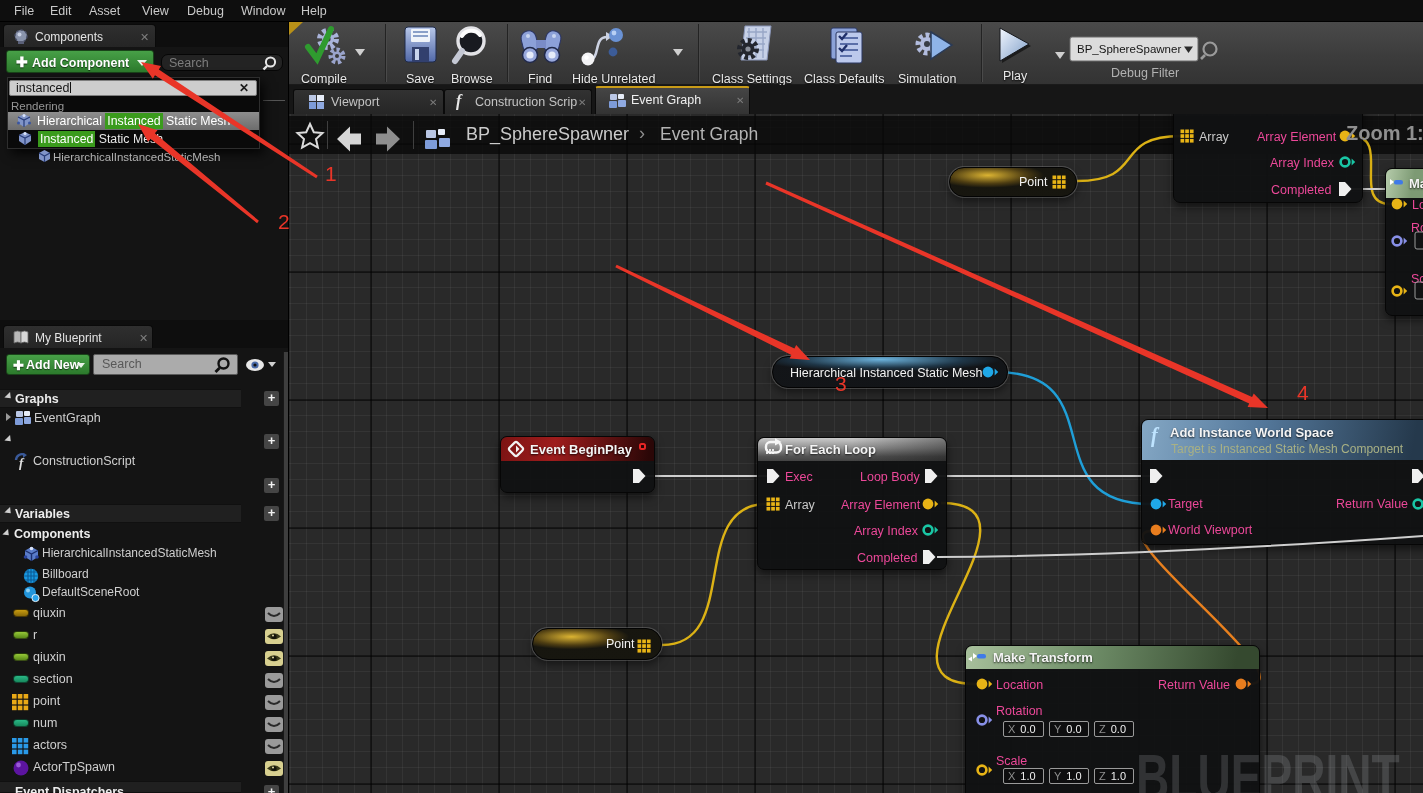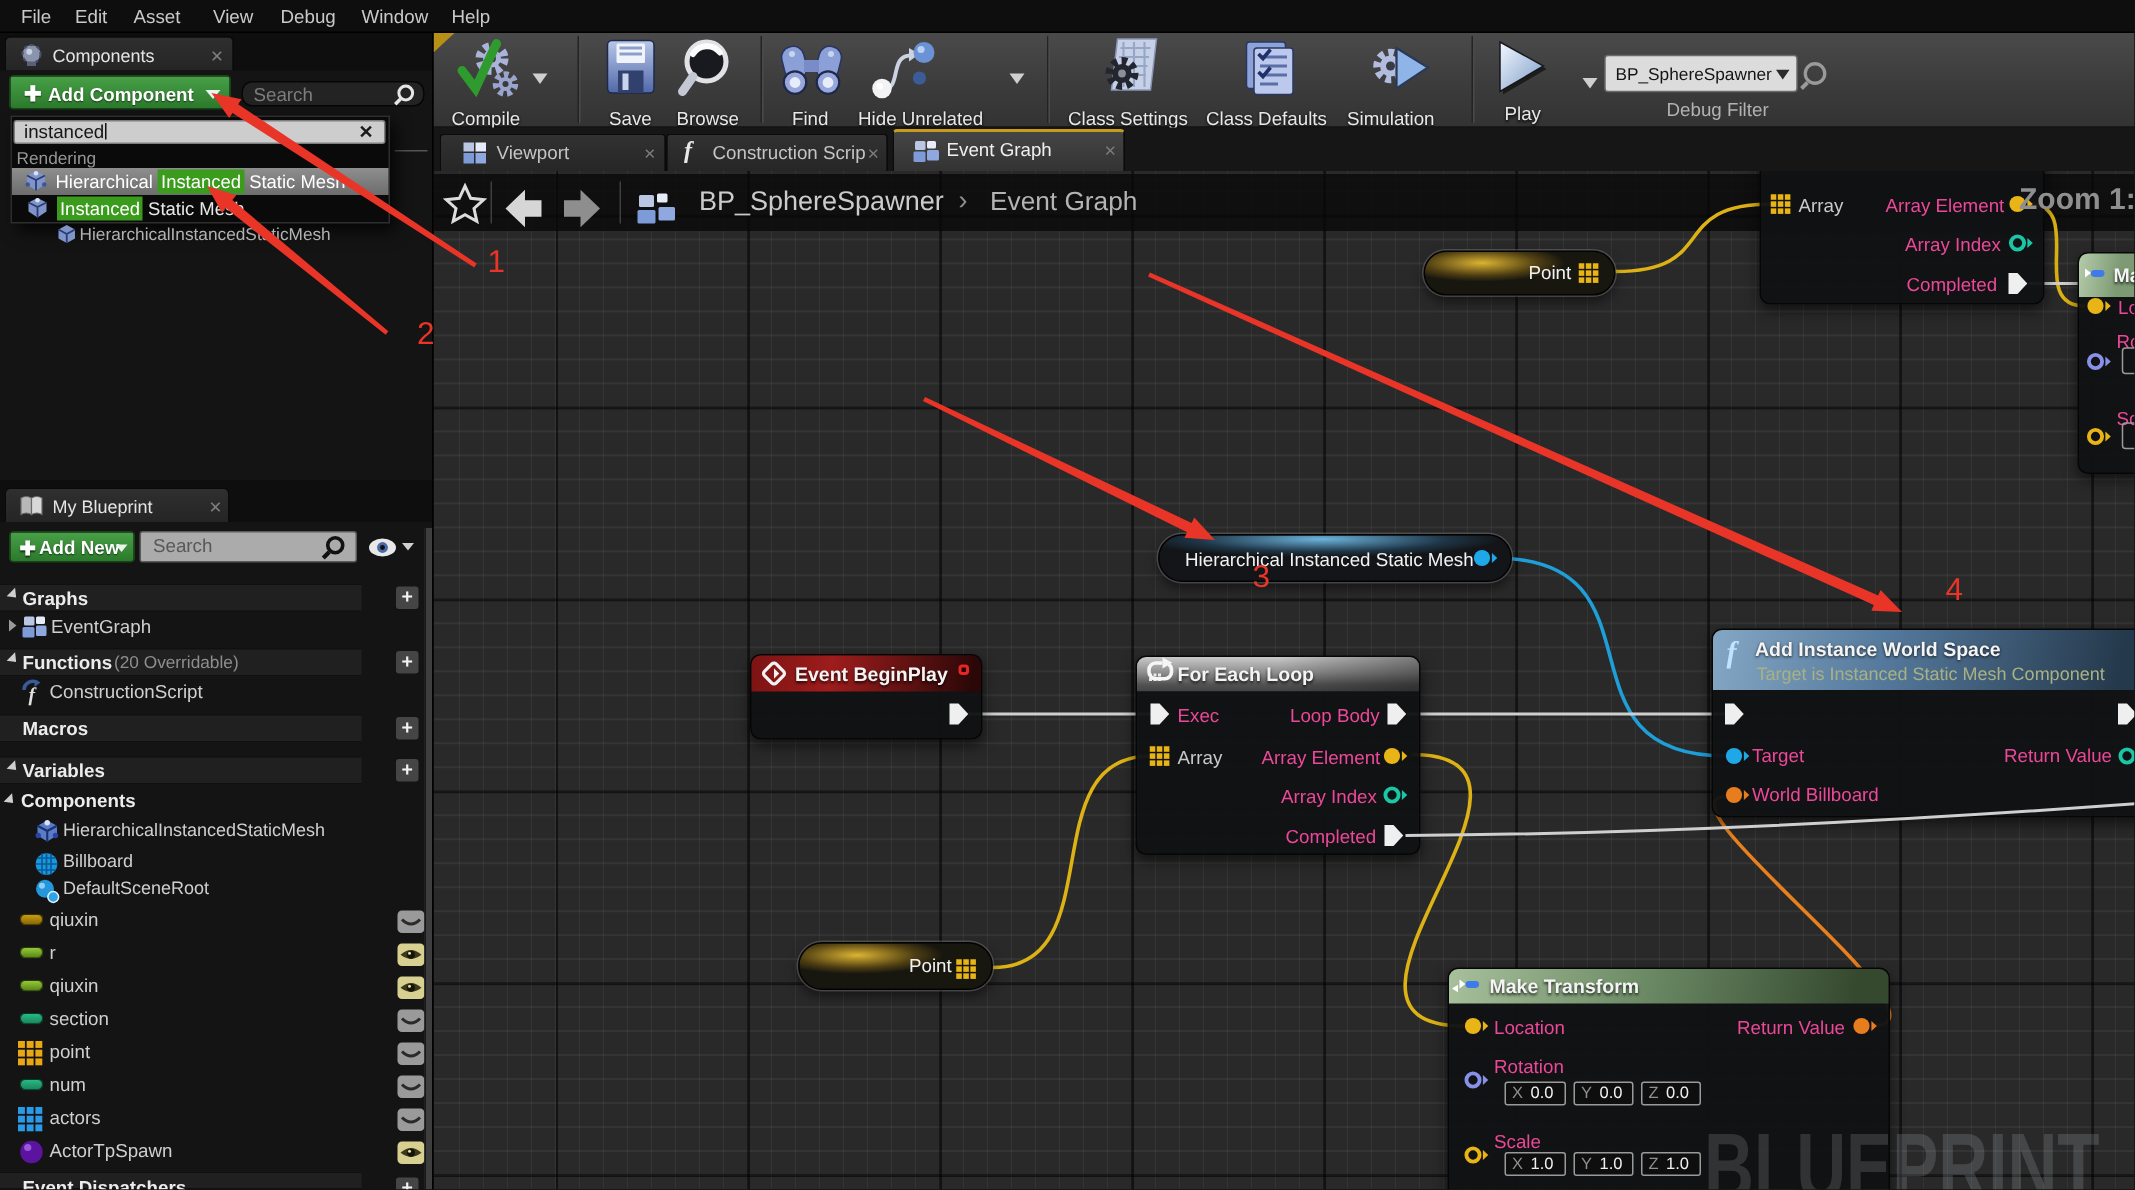--- a/index.html
+++ b/index.html
@@ -102,21 +102,21 @@
       <span class="plab" style="left:96px;top:86px">Array Index</span>
       <span class="plab" style="left:99px;top:113px">Completed</span>
     </div>
 
     <div class="node" style="left:852px;top:305px;width:295px;height:126px">
       <div class="nhead" style="height:40px;background:linear-gradient(100deg,#84a7c4,#54789b 40%,#25394c 92%)"></div>
       <span style="position:absolute;left:9px;top:4px;font-size:20px;font-style:italic;font-family:'Liberation Serif',serif;color:#bfe4ff;font-weight:bold">f</span>
       <span class="ntitle" style="left:28px;top:5px">Add Instance World Space</span>
       <span style="position:absolute;left:29px;top:22px;font-size:12px;color:#a9b184;white-space:nowrap">Target is Instanced Static Mesh Component</span>
       <span class="plab" style="left:26px;top:77px">Target</span>
-      <span class="plab" style="left:26px;top:103px">World Billboard</span>
+      <span class="plab" style="left:26px;top:103px">World Viewport</span>
       <span class="plab" style="left:194px;top:77px">Return Value</span>
     </div>
 
     <div class="pillnode" style="left:243px;top:514px;width:130px;height:32px;background:radial-gradient(ellipse 74px 16px at 30% 26%,rgba(230,188,52,.95),rgba(134,102,22,.5) 52%,rgba(22,20,14,.1) 78%),#17160f">
       <span class="plab" style="left:73px;top:8px;color:#f2f2f2">Point</span>
     </div>
 
     <div class="node" style="left:676px;top:531px;width:295px;height:160px">
       <div class="nhead" style="height:23px;background:linear-gradient(100deg,#a8c09c,#71906a 40%,#35492f 92%)"></div>
       <span class="ntitle" style="left:27px;top:4px">Make Transform</span>
@@ -501,36 +501,29 @@
   <span class="tri" style="left:5px;top:372px;border-left:4px solid transparent;border-right:4px solid transparent;border-top:5px solid #cfcfcf;transform:rotate(-45deg)"></span>
   <span class="tri" style="left:6px;top:391px;border-top:4px solid transparent;border-bottom:4px solid transparent;border-left:5px solid #9a9a9a"></span>
   <svg width="16" height="15" style="position:absolute;left:15px;top:389px">
         <rect x="1" y="0" width="7" height="6" rx="1" fill="#b9c6e4"></rect>
         <rect x="9" y="0" width="6" height="5" rx="1" fill="#e7edf8"></rect>
         <rect x="0" y="7" width="8" height="7" rx="1" fill="#7d9bd8"></rect>
         <rect x="9" y="6" width="7" height="7" rx="1" fill="#8fa9e0"></rect>
       </svg>
   <div class="item" style="left:34px;top:389px">EventGraph</div>
 
-  <div class="hdr" style="top:410px;height:19px">
-        <b style="top:2px">Functions</b>
-        <span style="position:absolute;left:76px;top:3px;font-size:11.5px;color:#8e8e8e">(20 Overridable)</span>
-      </div>
   <div class="plusbox" style="left:264px;top:412px">+</div>
   <span class="tri" style="left:5px;top:415px;border-left:4px solid transparent;border-right:4px solid transparent;border-top:5px solid #cfcfcf;transform:rotate(-45deg)"></span>
   <svg width="17" height="16" style="position:absolute;left:14px;top:431px">
         <path d="M2,7 a6,6 0 0 1 9,-5" fill="none" stroke="#3a5a9a" stroke-width="2.4"></path>
         <path d="M9,0 l4,2 -4,3 Z" fill="#3a5a9a"></path>
         <text x="5" y="14" font-size="13" font-style="italic" font-family="Liberation Serif" fill="#e0e0e0" font-weight="bold">f</text>
       </svg>
   <div class="item" style="left:33px;top:432px">ConstructionScript</div>
 
-  <div class="hdr" style="top:454px;height:19px">
-        <b style="top:2px">Macros</b>
-      </div>
   <div class="plusbox" style="left:264px;top:456px">+</div>
 
   <div class="hdr" style="top:482px;height:19px">
         <b style="top:2px">Variables</b>
       </div>
   <div class="plusbox" style="left:264px;top:484px">+</div>
   <span class="tri" style="left:5px;top:487px;border-left:4px solid transparent;border-right:4px solid transparent;border-top:5px solid #cfcfcf;transform:rotate(-45deg)"></span>
 
   <div class="item" style="left:14px;top:505px;font-weight:bold;color:#ececec;font-size:12.5px">Components</div>
   <span class="tri" style="left:3px;top:509px;border-left:4px solid transparent;border-right:4px solid transparent;border-top:5px solid #cfcfcf;transform:rotate(-45deg)"></span>

